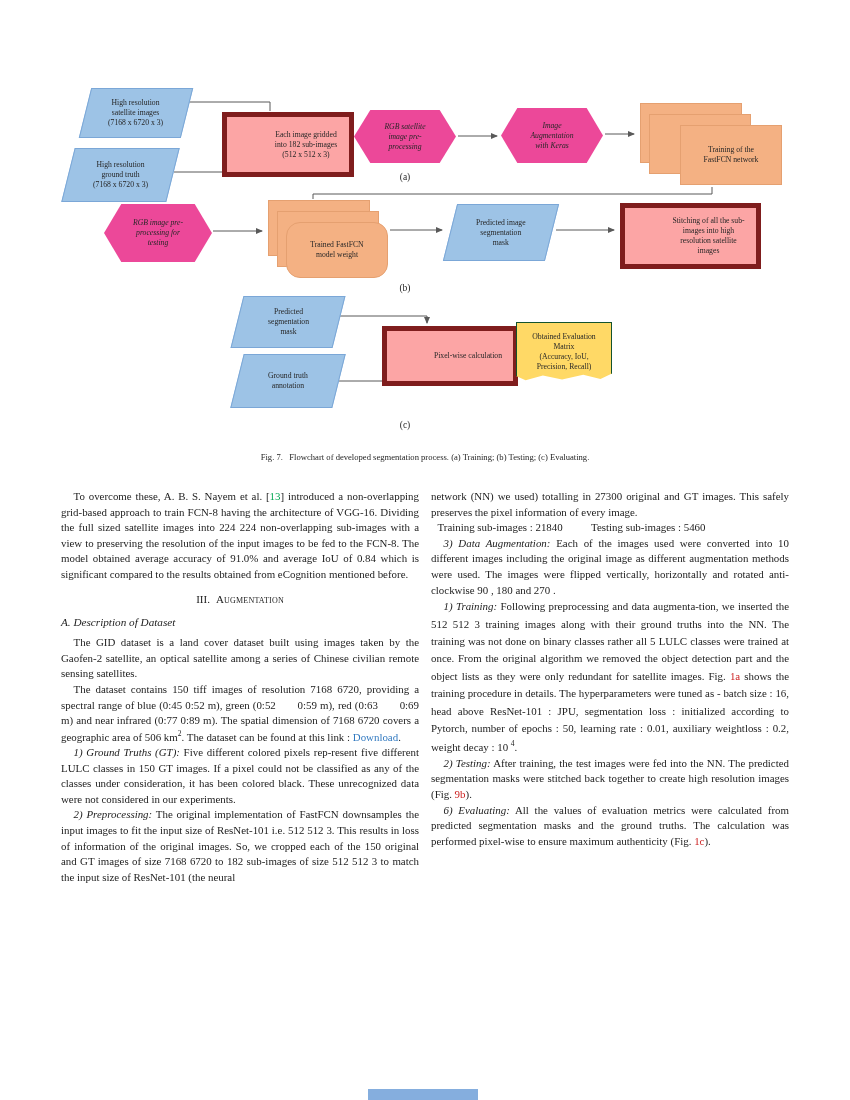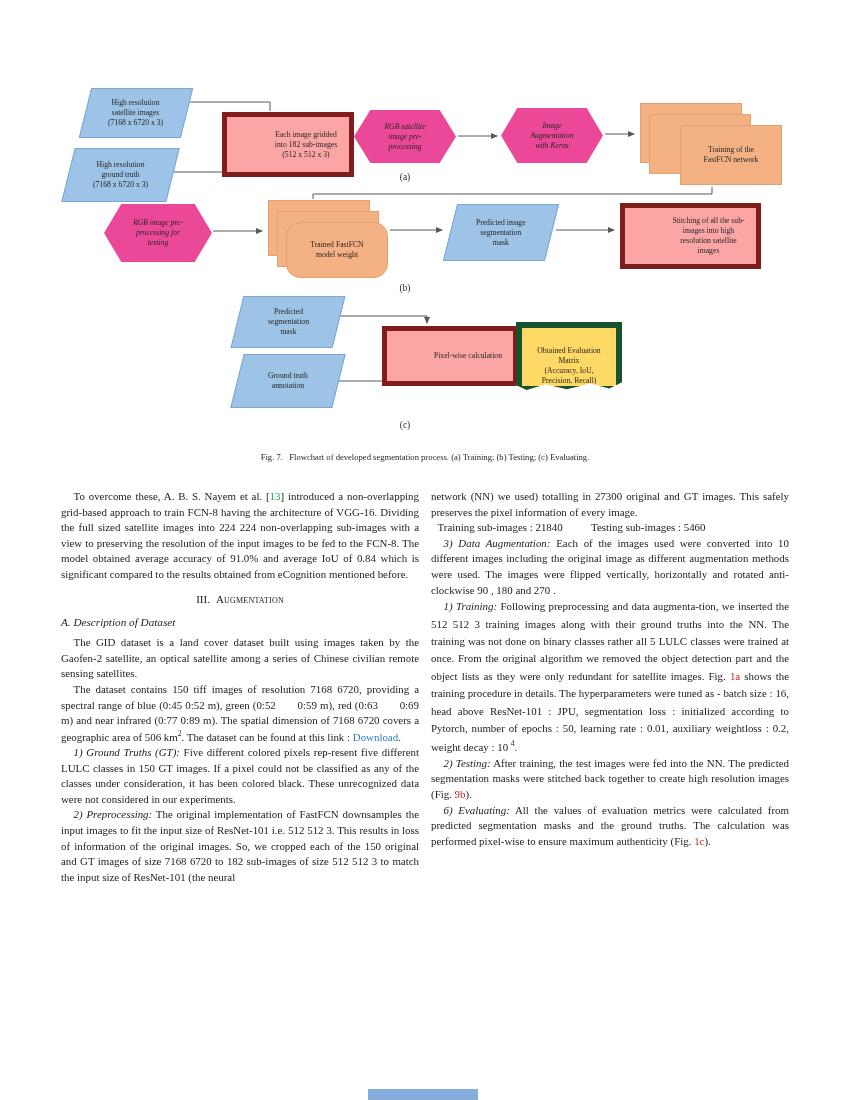--- a/index.html
+++ b/index.html
@@ -13,22 +13,22 @@
   .fc-node {
     position:absolute; z-index:2; display:flex; align-items:center; justify-content:center;
     text-align:center; font-size:7.7px; line-height:1.3; color:#262626; white-space:pre-line;
   }
   .par  { background:#9dc3e6; border:1px solid #7ba7d7; transform:skewX(-14deg); }
   .par .unskew { transform:skewX(14deg); white-space:pre-line; }
   .hex  { background:#ec4899; clip-path:polygon(0% 50%, 16% 0%, 84% 0%, 100% 50%, 84% 100%, 16% 100%);font-style:italic; }
   .grect{ background:#fca5a5; border:5px solid #7f1d1d;padding-left:36px; }
   .stack .layer { position:absolute; background:#f4b183; border:1px solid #e5a070; }
   .stack .front { display:flex; align-items:center; justify-content:center; text-align:center; white-space:pre-line; }
-  .doc  { background:#ffd966; border:6px solid #14532d;
-          clip-path:polygon(0 0,100% 0,100% 86%,88% 95%,70% 88%,48% 96%,28% 89%,10% 97%,0 90%);align-items:flex-end; }
+  .doc  { background:#ffd966; border:1px solid #14532d;
+          clip-path:polygon(0 0,100% 0,100% 86%,88% 95%,70% 88%,48% 96%,28% 89%,10% 97%,0 90%); }
   .sublabel { position:absolute; z-index:2; width:44px; text-align:center; font-size:9.5px; color:#262626; }
   .caption  { position:absolute; left:0; top:452px; width:850px; text-align:center; font-size:8.6px; color:#262626; }
   
   .col { position:absolute; top:489px; width:358px; font-size:10.9px; line-height:1.43; text-align:justify; }
   .col-left  { left:61px;  }
   .col-right { left:431px; }
   .col p { margin:0; }
   .indent { text-indent:1.15em; }
   .sec-heading { text-align:center; margin:9px 0 7px 0 !important; text-indent:0; font-size:11px; }
   .sc { font-variant:small-caps; letter-spacing:0.2px; margin-left:0.55em; }

